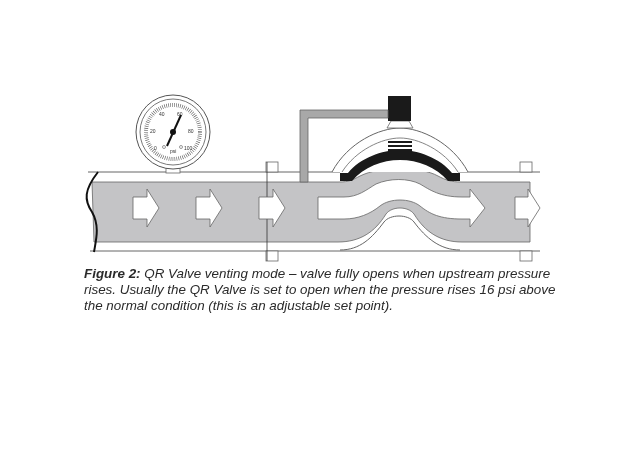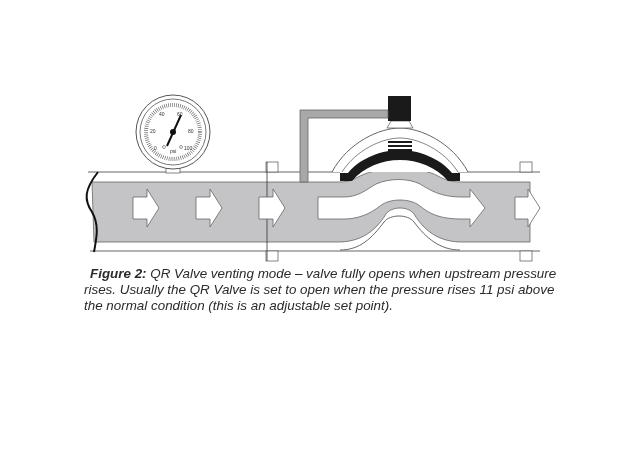--- a/index.html
+++ b/index.html
@@ -1,19 +1,19 @@
 <!DOCTYPE html>
 <html><head>
 <meta charset="utf-8">
 <style>
   html, body { margin: 0; padding: 0; background: #ffffff; }
   body { width: 620px; height: 452px; position: relative; overflow: hidden; font-family: "Liberation Sans", "DejaVu Sans", sans-serif; }
   #diagram { position: absolute; left: 0; top: 0; width: 620px; height: 452px; }
   .caption { position: absolute; left: 84px; top: 266px; width: 480px; font-size: 13.4px; line-height: 16px; color: #2a2a2a; font-style: italic; }
-  .caption .lead { font-weight: bold; margin-left: 6px; }
+  .caption .lead { font-weight: bold; }
   .gauge-label { font-family: "Liberation Sans", sans-serif; font-size: 5px; fill: #333; }
 </style>
 </head>
 <body>
 
 <svg id="diagram" viewBox="0 0 620 452" xmlns="http://www.w3.org/2000/svg">
 
   <g>
 
     <path d="M88,172 L540,172 L540,251 L90,251 Z" fill="#ffffff" stroke="none"></path>
@@ -91,14 +91,14 @@
     <circle cx="164" cy="147" r="1.5" fill="none" stroke="#555" stroke-width="0.6"></circle>
     <circle cx="181" cy="147" r="1.5" fill="none" stroke="#555" stroke-width="0.6"></circle>
 
     <line x1="167" y1="146" x2="181" y2="115" stroke="#111" stroke-width="2"></line>
     <circle cx="173" cy="132" r="3" fill="#111"></circle>
   </g>
 </svg>
 
 <div class="caption">
   <span class="lead">Figure 2:</span>
-  <span>QR Valve venting mode – valve fully opens when upstream pressure rises. Usually the QR Valve is set to open when the pressure rises 11 psi above the normal condition (this is an adjustable set point).</span>
+  <span>QR Valve venting mode – valve fully opens when upstream pressure rises. Usually the QR Valve is set to open when the pressure rises 16 psi above the normal condition (this is an adjustable set point).</span>
 </div>
 
 </body></html>

